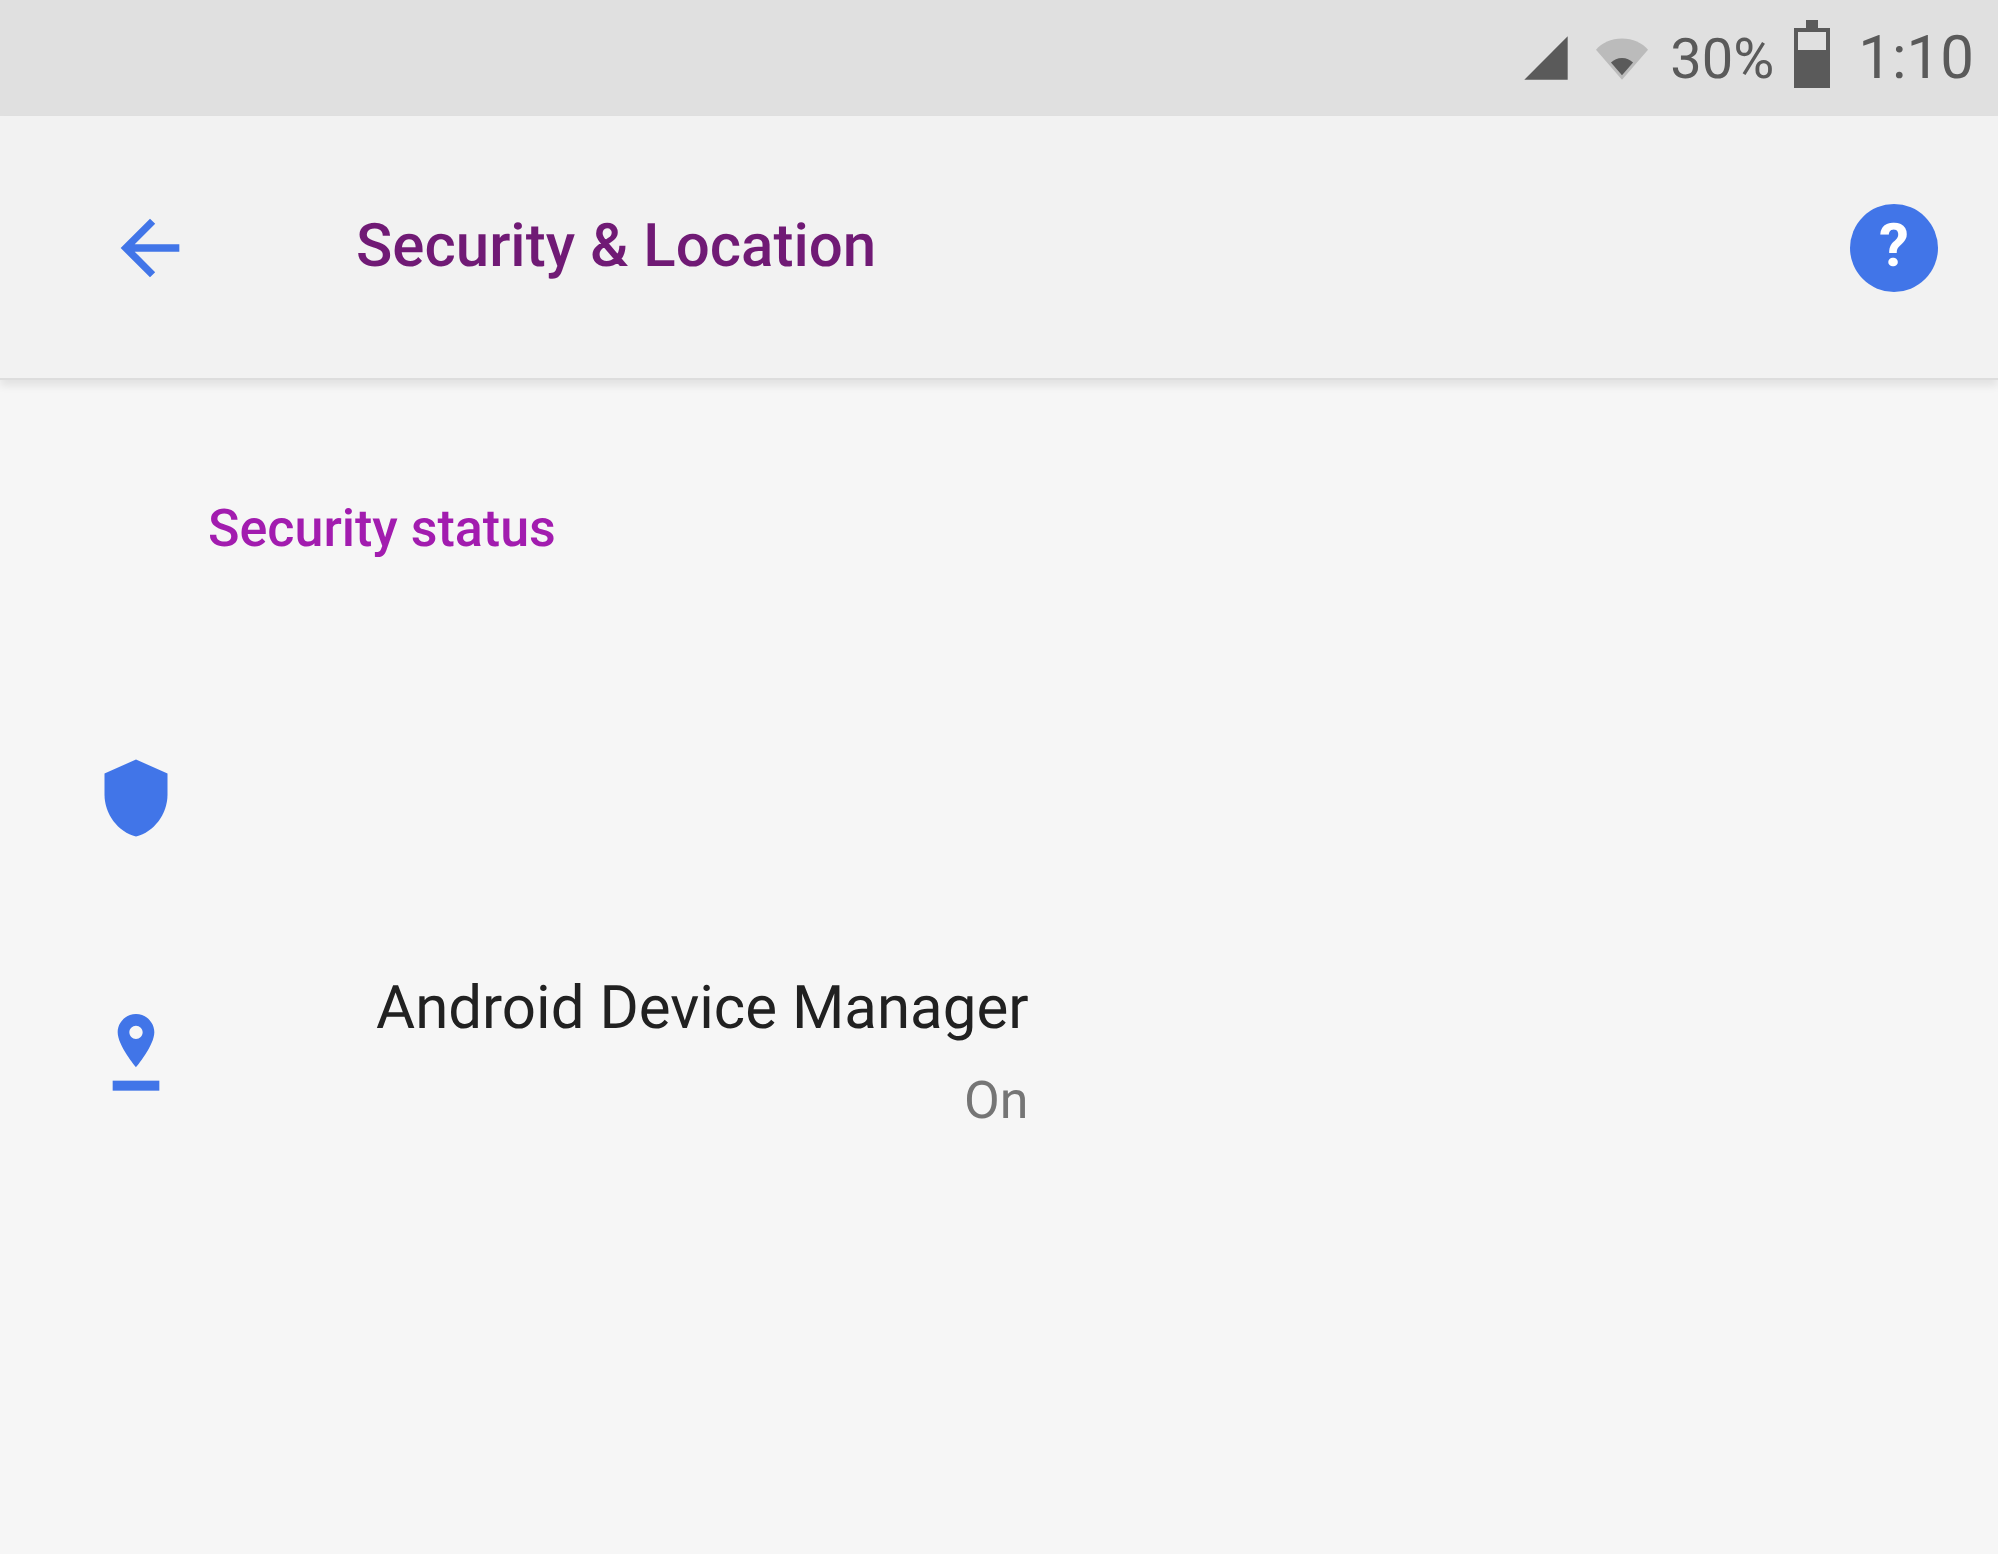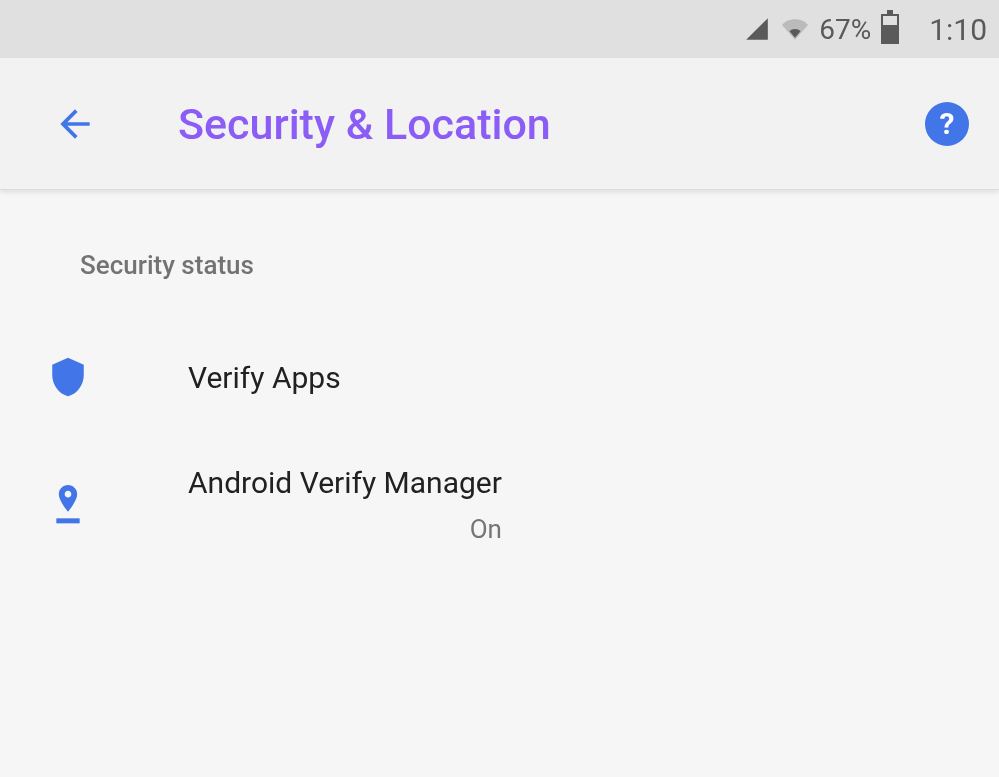--- a/index.html
+++ b/index.html
@@ -29,21 +29,21 @@
     .status-bar .wifi-icon svg {
       display: block;
     }
     .status-bar .battery-text {
       font-size: 28px;
       color: #5a5a5a;
     }
     .status-bar .time-text {
       font-size: 30px;
       color: #5a5a5a;
-      margin-left: 22px;
+      margin-left: 6px;
     }
     .battery-icon {
       width: 18px;
       height: 30px;
       border: 2px solid #5a5a5a;
       position: relative;
       margin-left: 2px;
     }
     .battery-icon::before {
       content: '';
@@ -75,22 +75,22 @@
     .back-arrow {
       color: #4175e8;
       width: 50px;
       height: 50px;
       display: flex;
       align-items: center;
       justify-content: center;
       cursor: pointer;
     }
     .header-title {
-      color: #8b5cf6;
-      font-size: 43px;
+      color: #701a75;
+      font-size: 30px;
       font-weight: 500;
       margin-left: 78px;
       flex: 1;
     }
     .help-button {
       width: 44px;
       height: 44px;
       border-radius: 50%;
       background: #4175e8;
       color: white;
@@ -98,25 +98,25 @@
       align-items: center;
       justify-content: center;
       font-size: 30px;
       font-weight: bold;
       cursor: pointer;
     }
     .content {
       padding-top: 60px;
     }
     .section-header {
-      color: #737373;
+      color: #a21caf;
       font-size: 26px;
       font-weight: 500;
-      padding-left: 80px;
-      margin-bottom: 37px;
+      padding-left: 104px;
+      margin-bottom: 59px;
     }
     .list-item {
       display: flex;
       align-items: center;
       padding: 28px 0 28px 38px;
       cursor: pointer;
       min-height: 120px;
     }
     .list-item-icon {
       width: 60px;
@@ -151,21 +151,21 @@
     <svg width="28" height="26" viewBox="0 0 24 24">
         <path fill="#5a5a5a" d="M2 22h20V2L2 22z"></path>
       </svg>
   </span>
   <span class="wifi-icon">
     <svg width="32" height="26" viewBox="0 0 24 24">
       <path fill="#bbb" d="M12 3C7 3 2.7 5 0 8.2L12 22 24 8.2C21.3 5 17 3 12 3z"></path>
       <path fill="#5a5a5a" d="M12 12c-2 0-3.8.8-5.1 2.1L12 20l5.1-5.9C15.8 12.8 14 12 12 12z"></path>
     </svg>
   </span>
-  <span class="battery-text">67%</span>
+  <span class="battery-text">30%</span>
   <span class="battery-icon"></span>
   <span class="time-text">1:10</span>
 </div>
 
 <div class="header">
   <div class="back-arrow">
     <svg width="44" height="44" viewBox="0 0 24 24">
         <path fill="#4175e8" d="M20 11H7.83l5.59-5.59L12 4l-8 8 8 8 1.41-1.41L7.83 13H20v-2z"></path>
       </svg>
   </div>
@@ -175,31 +175,28 @@
 
 <div class="content">
   <div class="section-header">Security status</div>
 
   <div class="list-item">
     <div class="list-item-icon">
       <svg width="42" height="52" viewBox="0 0 24 24">
           <path fill="#4175e8" d="M12 1L3 5v6c0 5.55 3.84 10.74 9 12 5.16-1.26 9-6.45 9-12V5l-9-4z"></path>
         </svg>
     </div>
-    <div class="list-item-text">
-      <span class="list-item-title">Verify Apps</span>
-    </div>
   </div>
 
   <div class="list-item">
     <div class="list-item-icon">
       <svg width="40" height="50" viewBox="0 0 24 28">
         <path fill="#4175e8" d="M12 2C9 2 6.5 4.5 6.5 7.5c0 4 5.5 10.5 5.5 10.5s5.5-6.5 5.5-10.5C17.5 4.5 15 2 12 2zm0 7.5c-1.1 0-2-.9-2-2s.9-2 2-2 2 .9 2 2-.9 2-2 2z"></path>
         <rect x="5" y="22" width="14" height="3" fill="#4175e8"></rect>
       </svg>
     </div>
     <div class="list-item-text">
-      <span class="list-item-title">Android Verify Manager</span>
+      <span class="list-item-title">Android Device Manager</span>
       <span class="list-item-subtitle">On</span>
     </div>
   </div>
 
 </div>
 
 </body></html>

